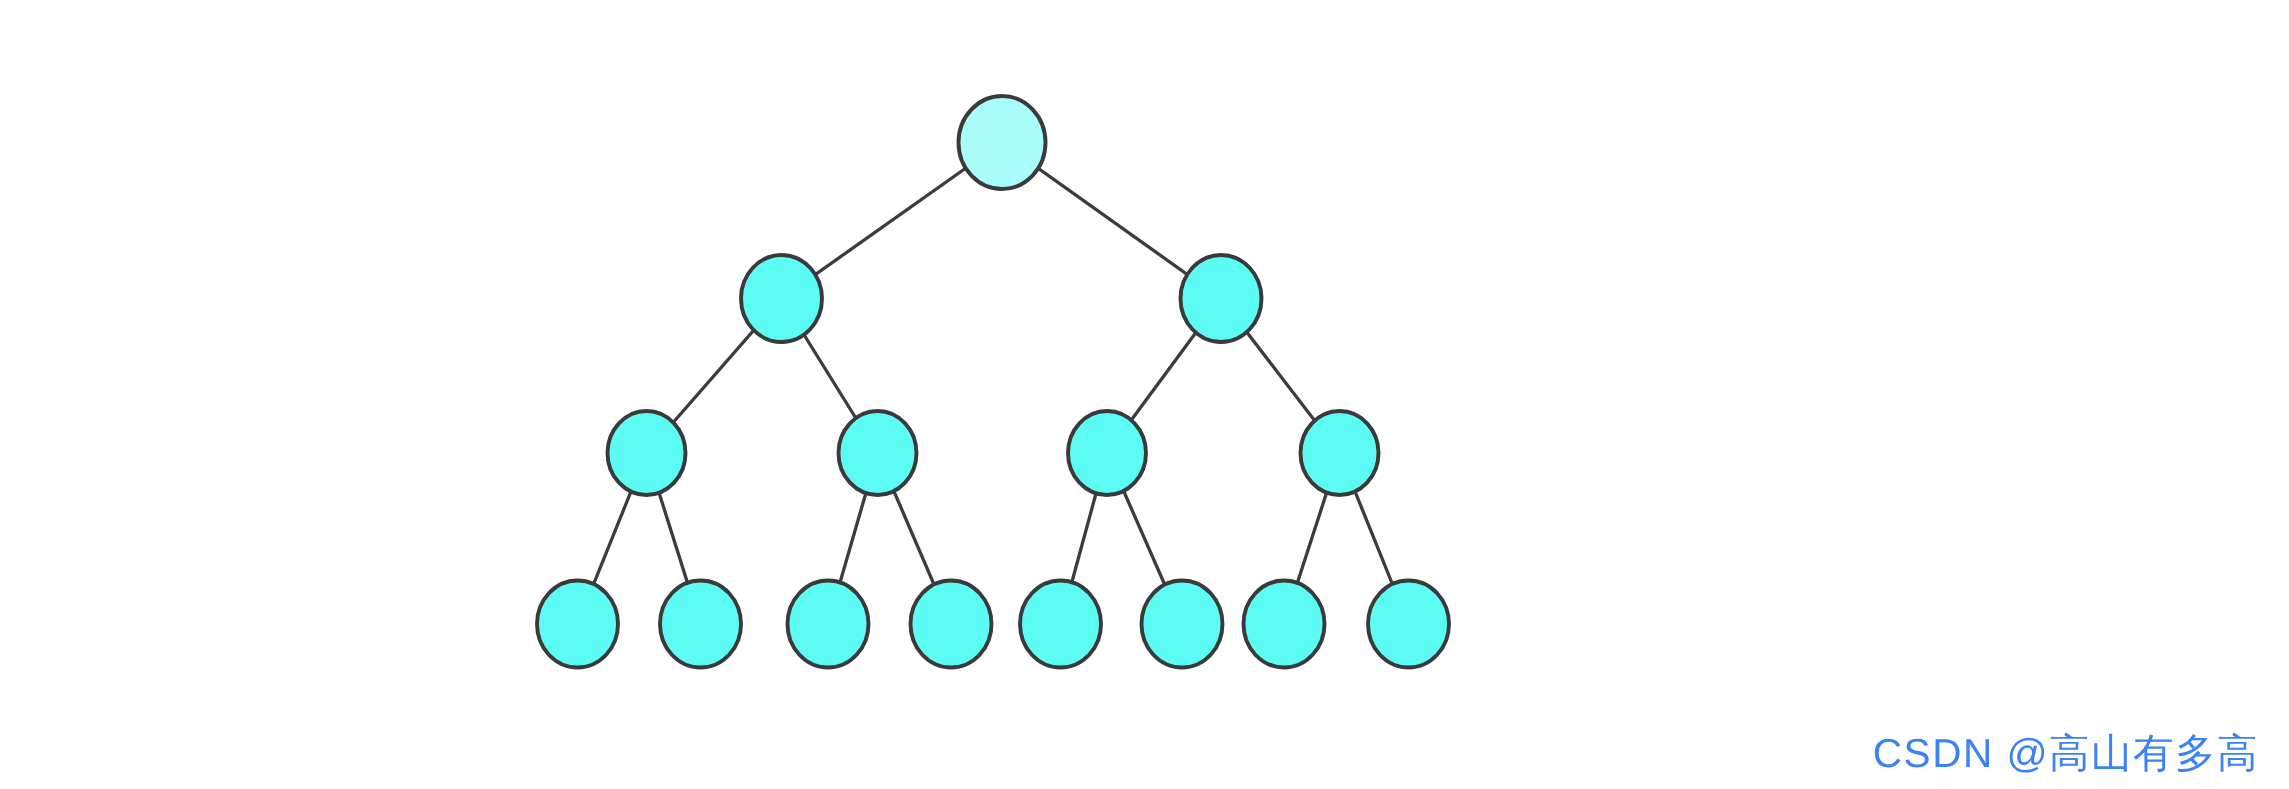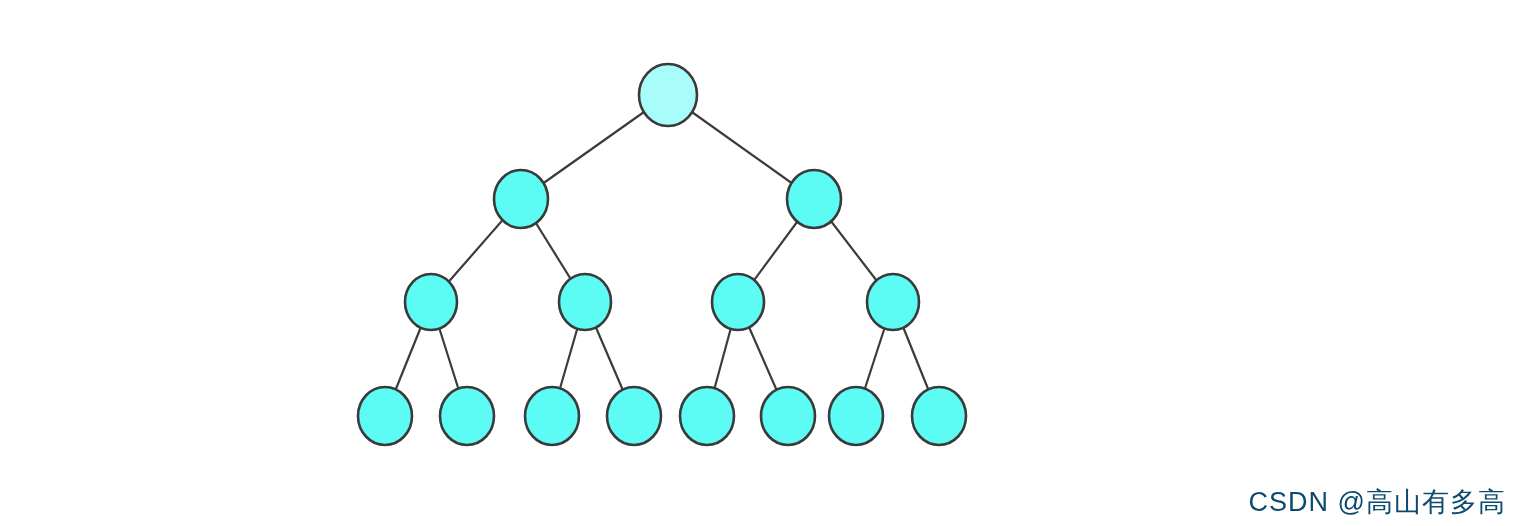--- a/index.html
+++ b/index.html
@@ -36,21 +36,21 @@
     stroke: #3a3a3a;
     stroke-width: 2.6;
   }
   #watermark {
     position: absolute;
     right: 20px;
     bottom: 6px;
     font-family: "Liberation Sans", sans-serif;
     font-size: 27px;
     letter-spacing: 1px;
-    color: #0c4a6e;
+    color: #3b82f6;
     white-space: nowrap;
     user-select: none;
   }
 </style>
 </head>
 <body>
 
 <div id="canvas" style="width: 1526px; height: 526px; background: rgb(255, 255, 255);">
 
   <svg id="tree-svg" viewBox="0 0 1526 526" xmlns="http://www.w3.org/2000/svg" style="width: 1526px; height: 526px;">

